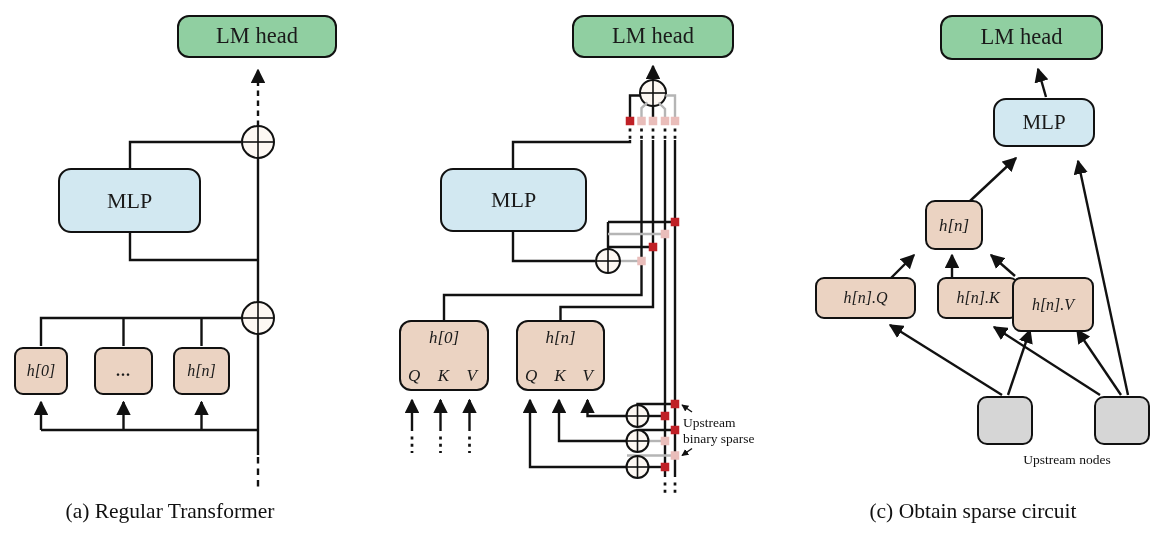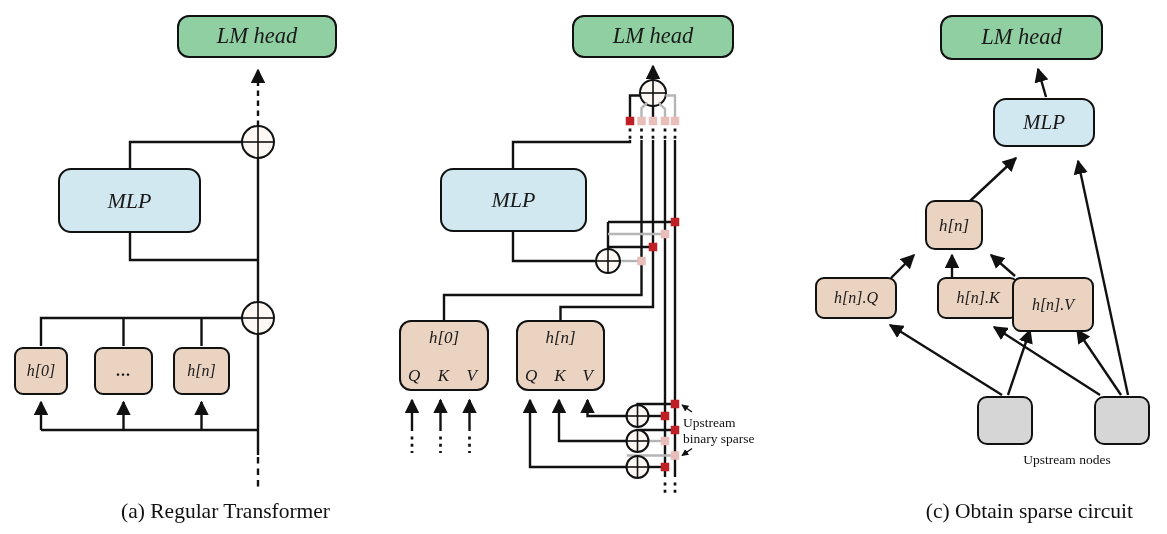--- a/index.html
+++ b/index.html
@@ -10,31 +10,31 @@
   .g{stroke:var(--line-gray);stroke-width:2.4;fill:none;}
   .thin{stroke:#111;stroke-width:1.4;fill:none;}
   .dsh{stroke-dasharray:5.5 4.5;}
   .dshb{stroke-dasharray:6.5 5;}
   .dotl{stroke:#111;stroke-width:2.7;stroke-dasharray:3 4.2;fill:none;}
   .circ{fill:var(--circle-fill);stroke:#111;stroke-width:2;}
   .cx{stroke:#111;stroke-width:1.6;}
   .son{fill:var(--mask-on);}
   .soff{fill:var(--mask-off);}
   .node{position:absolute;box-sizing:border-box;border:2.2px solid #111;color:#1a1a1a;
-        display:flex;align-items:center;justify-content:center;line-height:1;font-style:italic;}
+        display:flex;align-items:center;justify-content:center;line-height:1;}
   .green{background:var(--green);border-radius:12px;font-size:22.5px;}
   .blue{background:var(--blue);border-radius:13px;font-size:22px;}
   .tan{background:var(--tan);border-radius:10px;font-size:17px;font-style:italic;}
   .tan.small{font-size:16px;border-radius:9px;}
   .graybox{background:var(--gray-node);border-radius:10px;}
   .attn{flex-direction:column;justify-content:space-between;padding:7px 0 5px;border-radius:12px;}
   .qkv-row{display:flex;width:100%;box-sizing:border-box;padding:0 10px 0 7px;
            justify-content:space-between;font-size:17px;font-style:italic;}
   .updots{font-style:normal;font-weight:bold;font-size:17px;letter-spacing:1px;}
-  .caption{position:absolute;width:320px;text-align:right;font-size:21.5px;color:#111;}
+  .caption{position:absolute;width:320px;text-align:center;font-size:21.5px;color:#111;}
   .note{position:absolute;font-size:13.5px;line-height:15.5px;color:#111;white-space:nowrap;}
   .lbl{position:absolute;text-align:center;font-size:13.5px;color:#111;}
 </style>
 </head>
 <body>
 
 <div id="stage">
 
 <svg id="wires" viewBox="0 0 1167 534" xmlns="http://www.w3.org/2000/svg">
   <defs>
@@ -195,21 +195,21 @@
 </div>
 
 <div class="note" style="left:683px;top:415px;">
   <div>Upstream</div>
   <div>binary sparse</div>
 </div>
 
 <div class="node green" style="left:940px;top:15px;width:163px;height:45px;">LM head</div>
 <div class="node blue" style="left:993px;top:98px;width:102px;height:49px;font-size:21px;">MLP</div>
 <div class="node tan" style="left:925px;top:200px;width:58px;height:50px;">h[n]</div>
-<div class="node tan small" style="left:815px;top:277px;width:82px;height:42px;">h[n].Q</div>
+<div class="node tan small" style="left:815px;top:277px;width:101px;height:42px;">h[n].Q</div>
 <div class="node tan small" style="left:913px;top:277px;width:82px;height:42px;margin-left:24px;">h[n].K</div>
 <div class="node tan small" style="left:1012px;top:277px;width:82px;height:55px;">h[n].V</div>
 <div class="node graybox" style="left:977px;top:396px;width:56px;height:49px;"></div>
 <div class="node graybox" style="left:1094px;top:396px;width:56px;height:49px;"></div>
 <div class="lbl" style="left:987px;top:452px;width:160px;">Upstream nodes</div>
 <div class="caption" style="left:813px;top:499px;">(c) Obtain sparse circuit</div>
 
 </div>
 
 </body></html>

